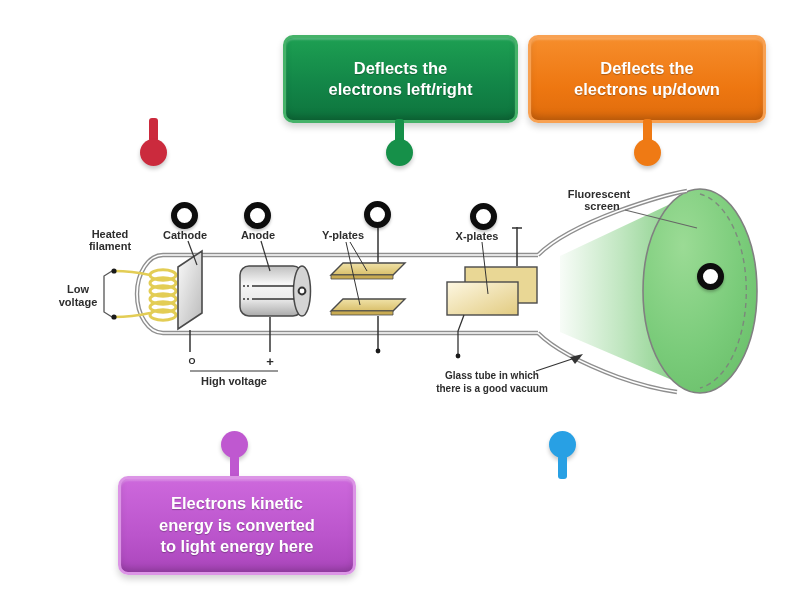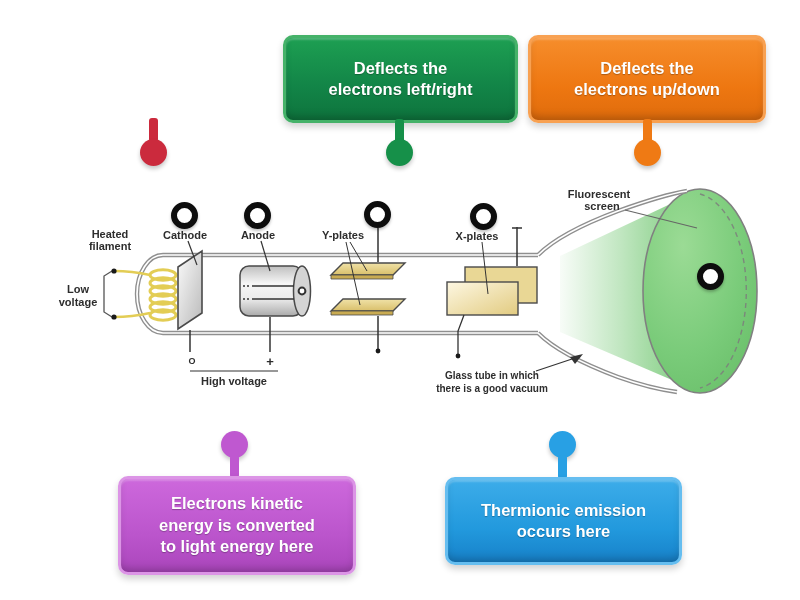--- a/index.html
+++ b/index.html
@@ -178,18 +178,14 @@
   <div class="pin-head purple-bg" style="left:221px;top:431px;"></div>
   <div class="pin-stem purple-bg" style="left:230px;top:455px;height:23px;"></div>
   <div class="card purple" style="left:118px;top:476px;width:238px;height:99px;">
     <span>Electrons kinetic
 energy is converted
 to light energy here</span>
   </div>
 
   <div class="pin-head blue-bg" style="left:549px;top:431px;"></div>
   <div class="pin-stem blue-bg" style="left:558px;top:455px;height:24px;"></div>
-  <div class="card blue" style="left:445px;top:477px;width:237px;height:88px;">
-    <span>Thermionic emission
-occurs here</span>
-  </div>
 
 </div>
 
 </body></html>

